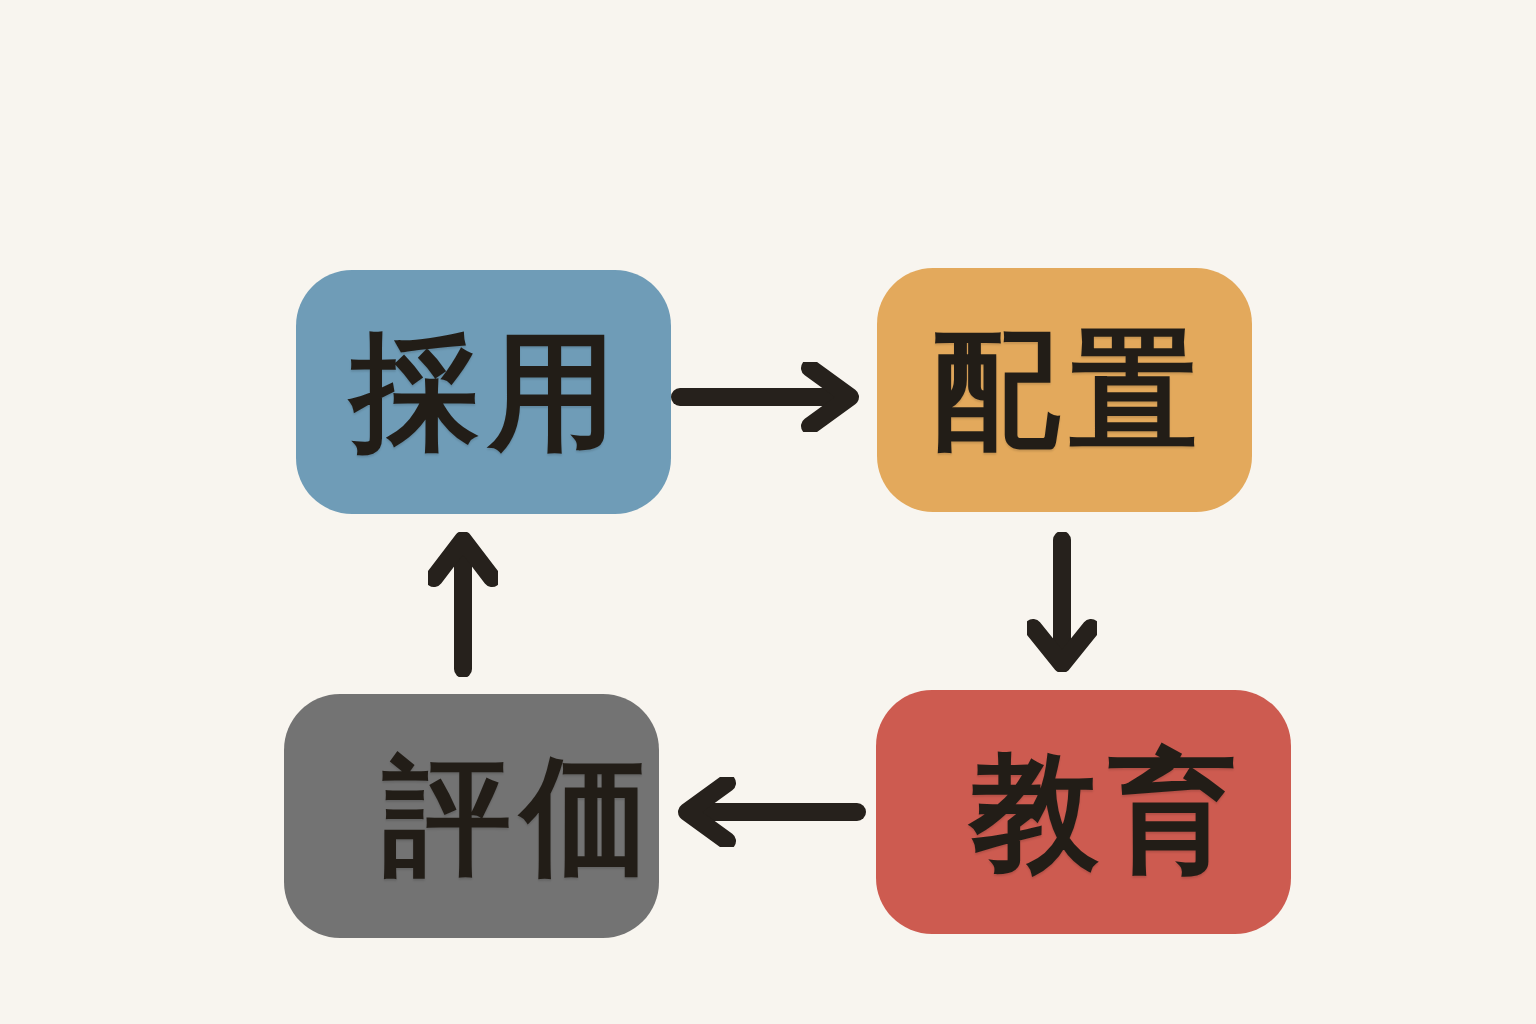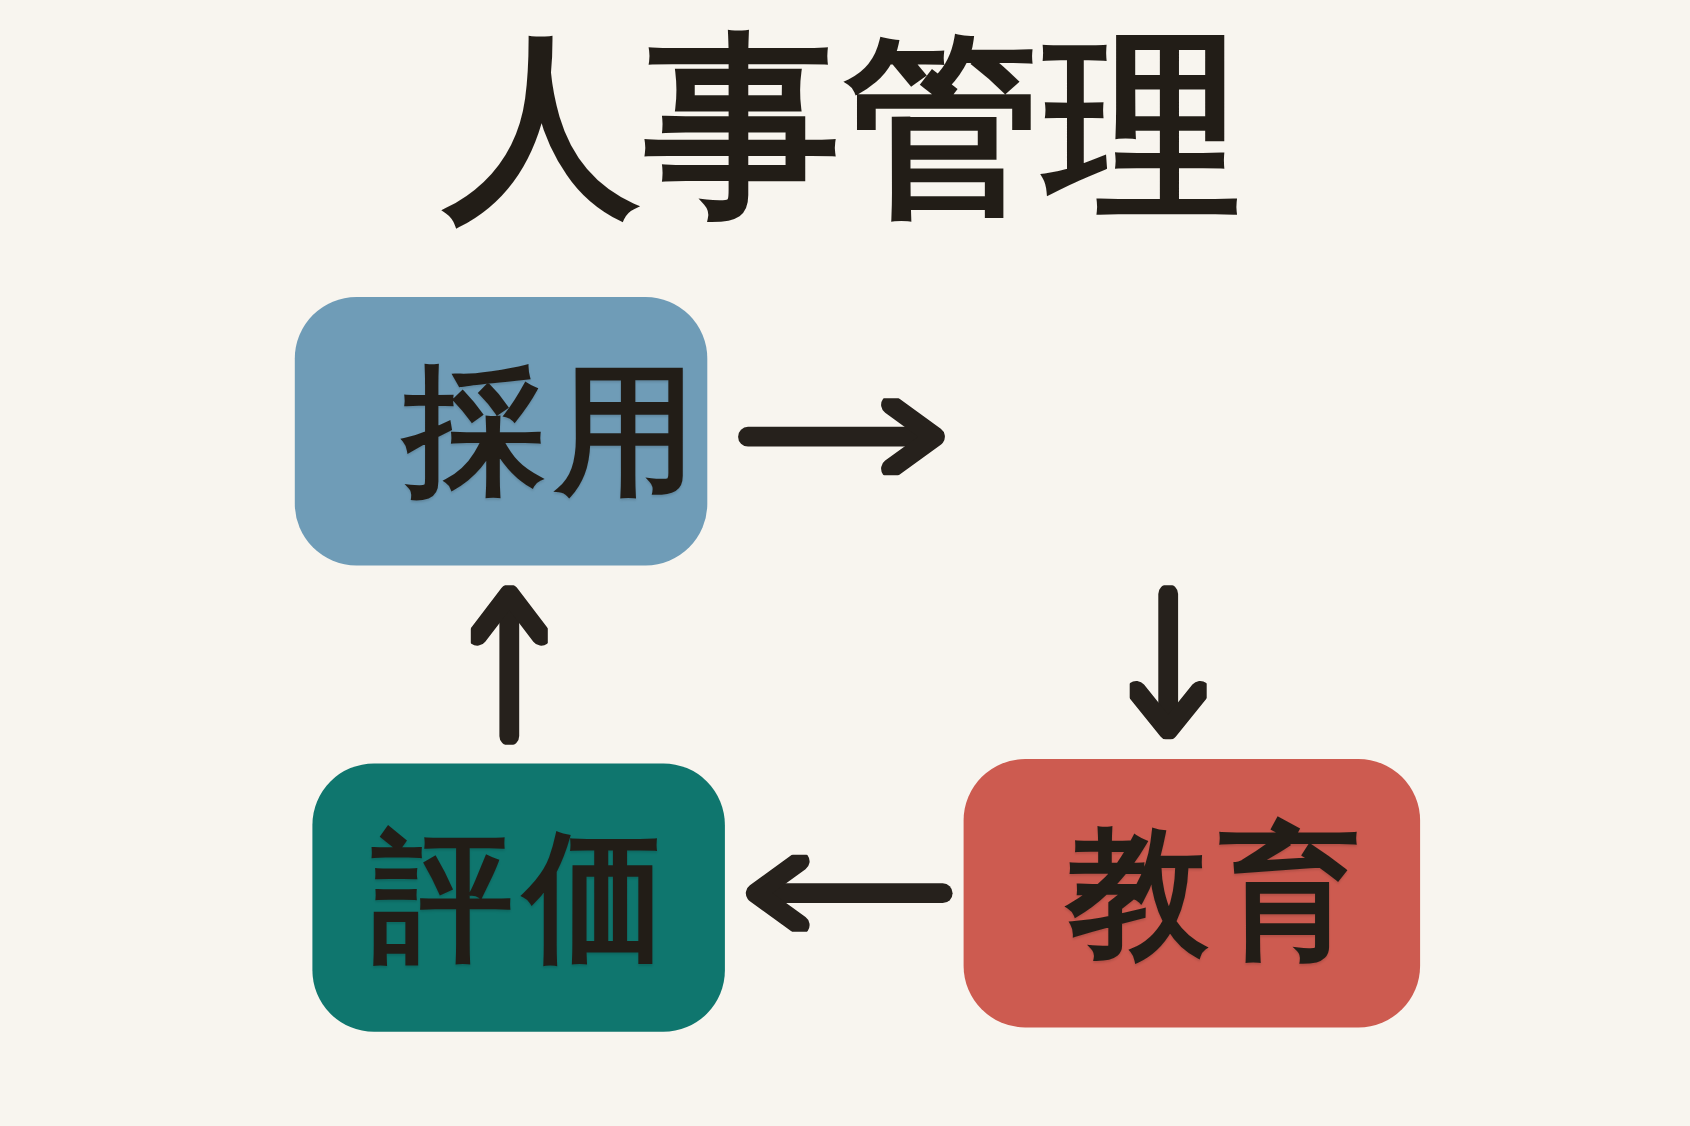--- a/index.html
+++ b/index.html
@@ -37,21 +37,21 @@
     justify-content: center;
   }
   .node-label {
     font-size: 128px;
     font-weight: bold;
     letter-spacing: 10px;
     margin-left: 10px; 
     line-height: 1;
     text-shadow: 0 2px 2px rgba(0,0,0,0.12);
   }
-  .node-top-left     { left: 268px; top: 270px; justify-content: flex-end; }
+  .node-top-left     { left: 296px; top: 270px; }
   .node-top-right    { left: 877px; top: 268px; }
   .node-bottom-right { left: 876px; top: 690px; padding-left: 40px; }
   .node-bottom-left  { left: 284px; top: 694px; }
 
   .arrow {
     position: absolute;
     line-height: 0;
   }
   .arrow svg {
     display: block;
@@ -66,32 +66,34 @@
   .arrow-right { left: 670px;  top: 362px; }
   .arrow-down  { left: 1027px; top: 532px; }
   .arrow-left  { left: 677px;  top: 777px; }
   .arrow-up    { left: 428px;  top: 532px; }
 </style>
 </head>
 <body>
 
 <div class="canvas" style="background-color: rgb(248, 245, 239);">
 
-  <div class="title" style="color: rgb(34, 29, 23);">人事管理</div>
 
   <div class="node node-top-left" style="background-color: rgb(111, 156, 183);">
     <span class="node-label" style="color: rgb(34, 29, 23);">採用</span>
   </div>
 
+  <div class="node node-top-right" style="background-color: rgb(227, 169, 92);">
+    <span class="node-label" style="color: rgb(34, 29, 23);">配置</span>
+  </div>
 
   <div class="node node-bottom-right" style="background-color: rgb(205, 91, 80);">
     <span class="node-label" style="color: rgb(34, 29, 23);">教育</span>
   </div>
 
-  <div class="node node-bottom-left" style="background-color: #0f766e;">
+  <div class="node node-bottom-left" style="background-color: #737373; justify-content: flex-end;">
     <span class="node-label" style="color: rgb(34, 29, 23);">評価</span>
   </div>
 
   <div class="arrow arrow-right" style="color: rgb(38, 33, 28);">
     <svg width="190" height="70" viewBox="0 0 190 70" aria-hidden="true">
       <path d="M10 35 H176"></path>
       <path d="M140 6 L180 35 L140 64"></path>
     </svg>
   </div>
 

